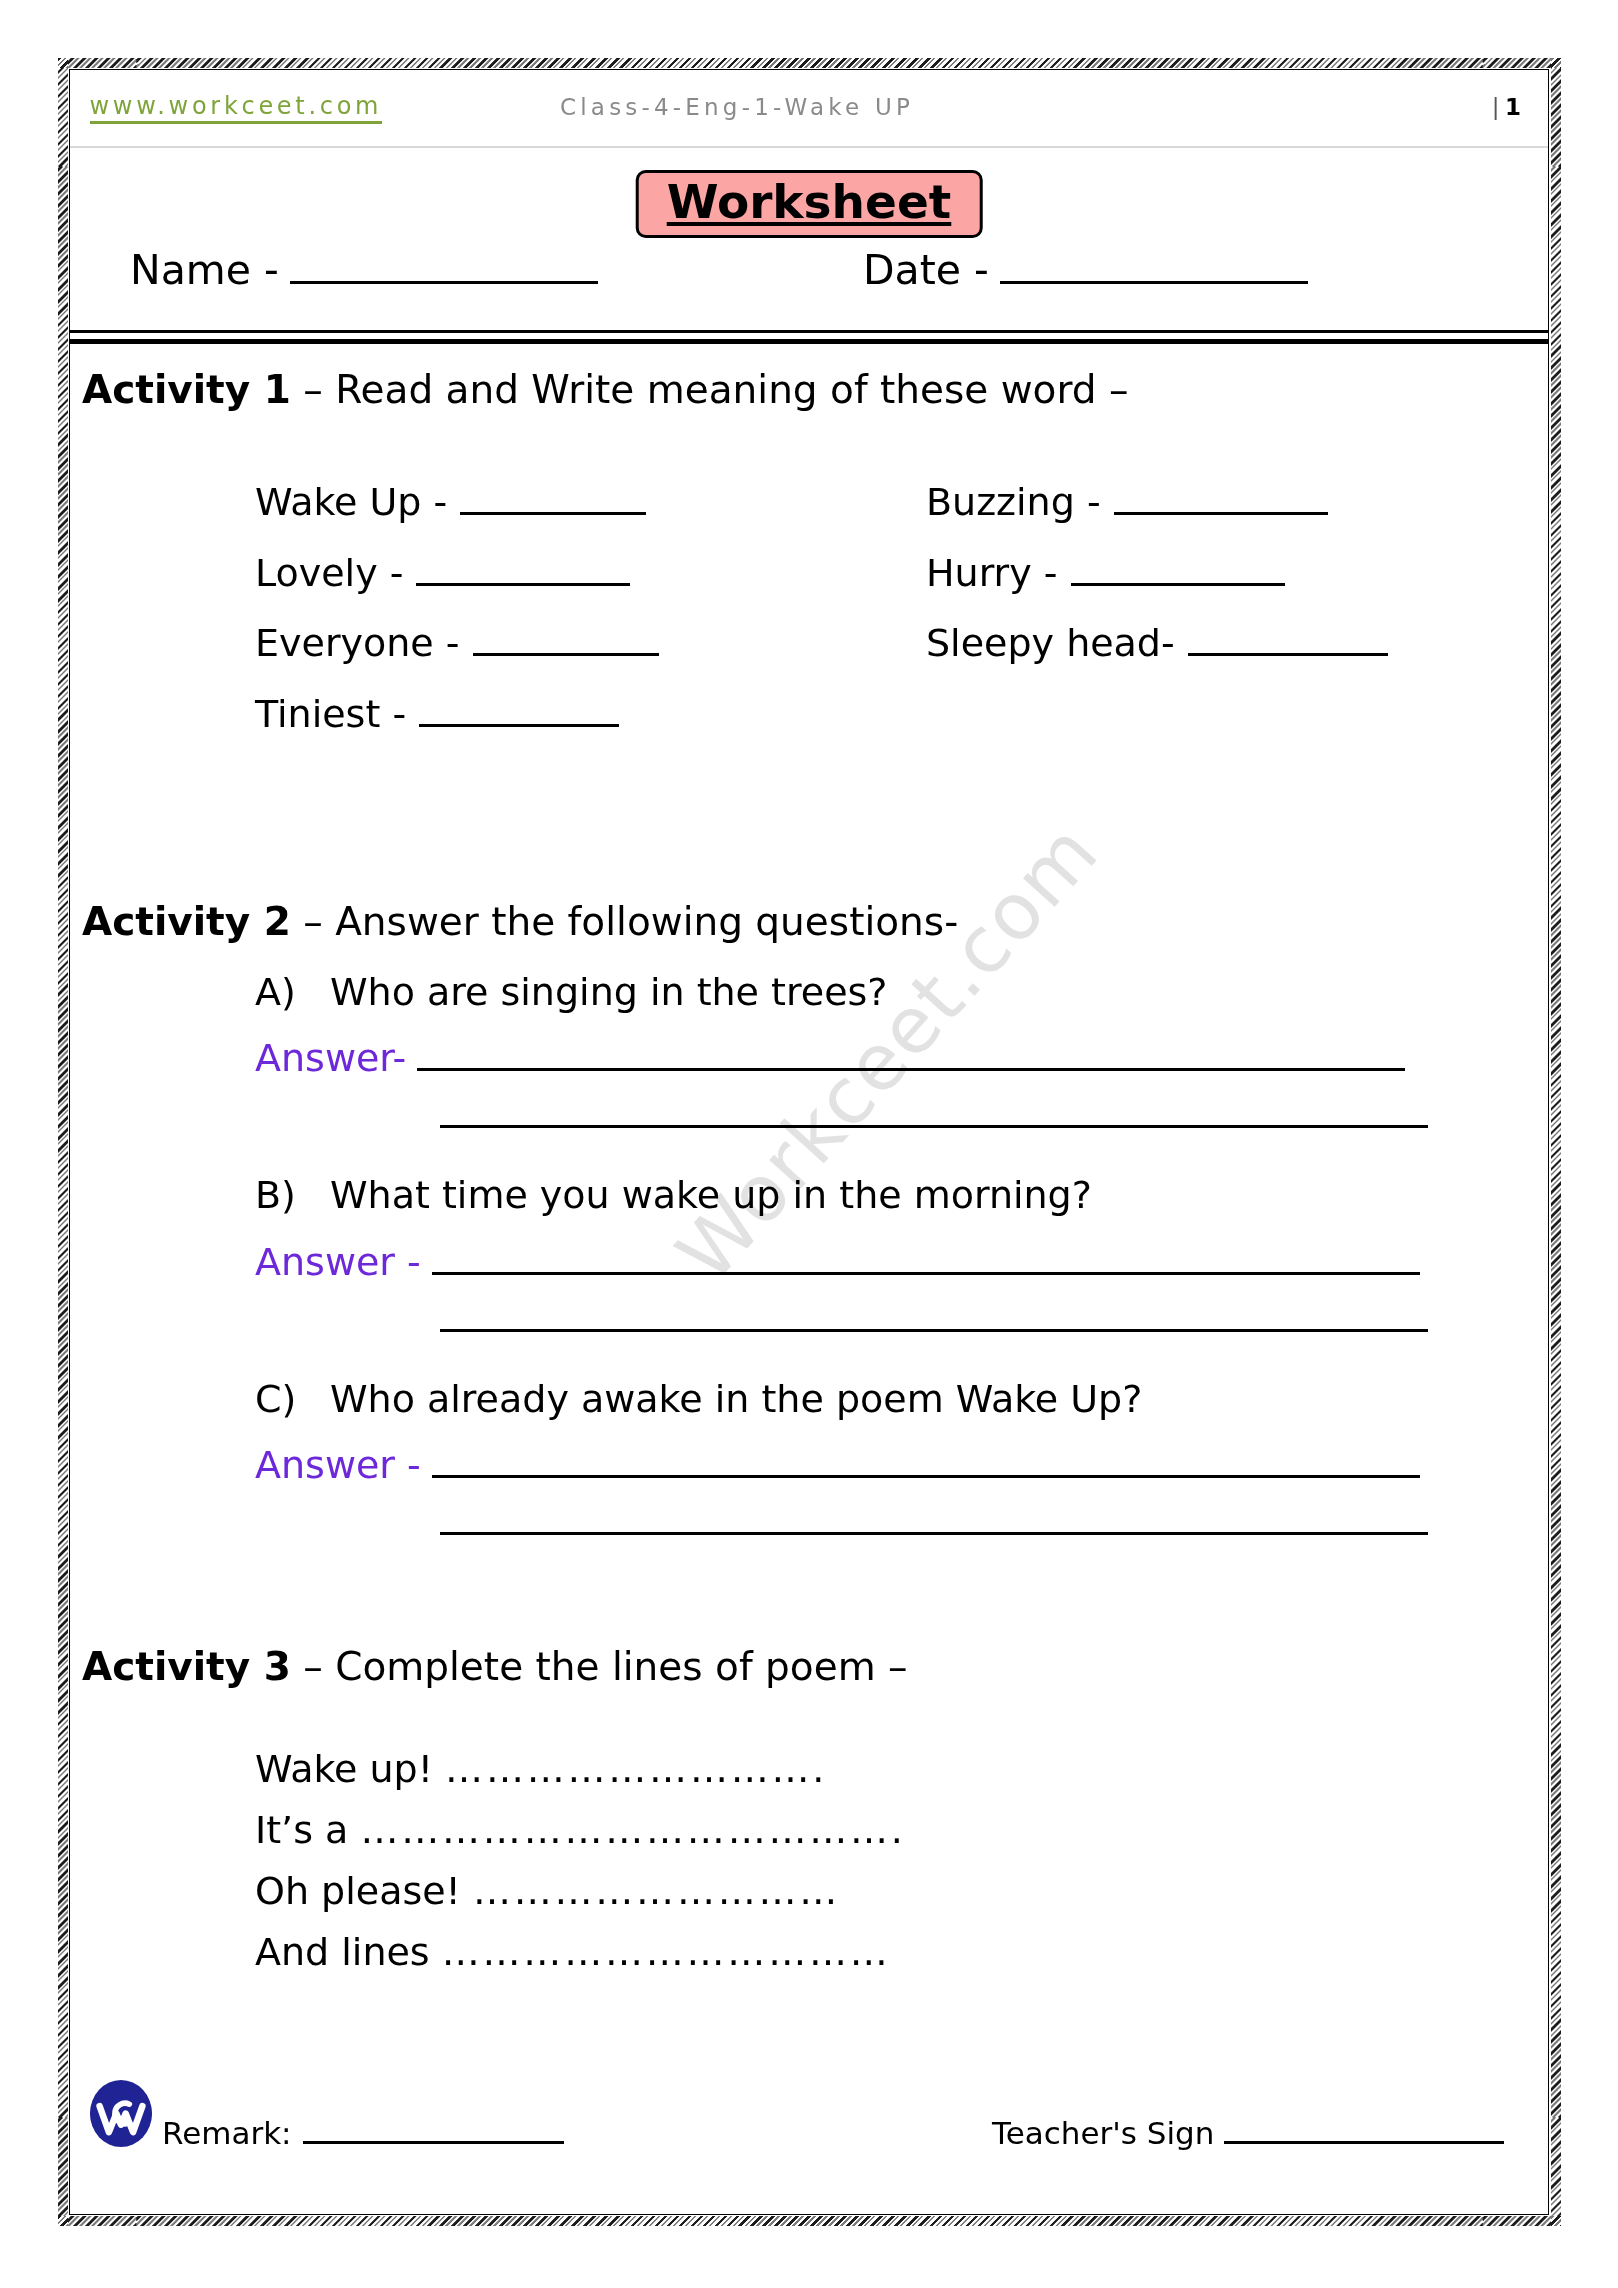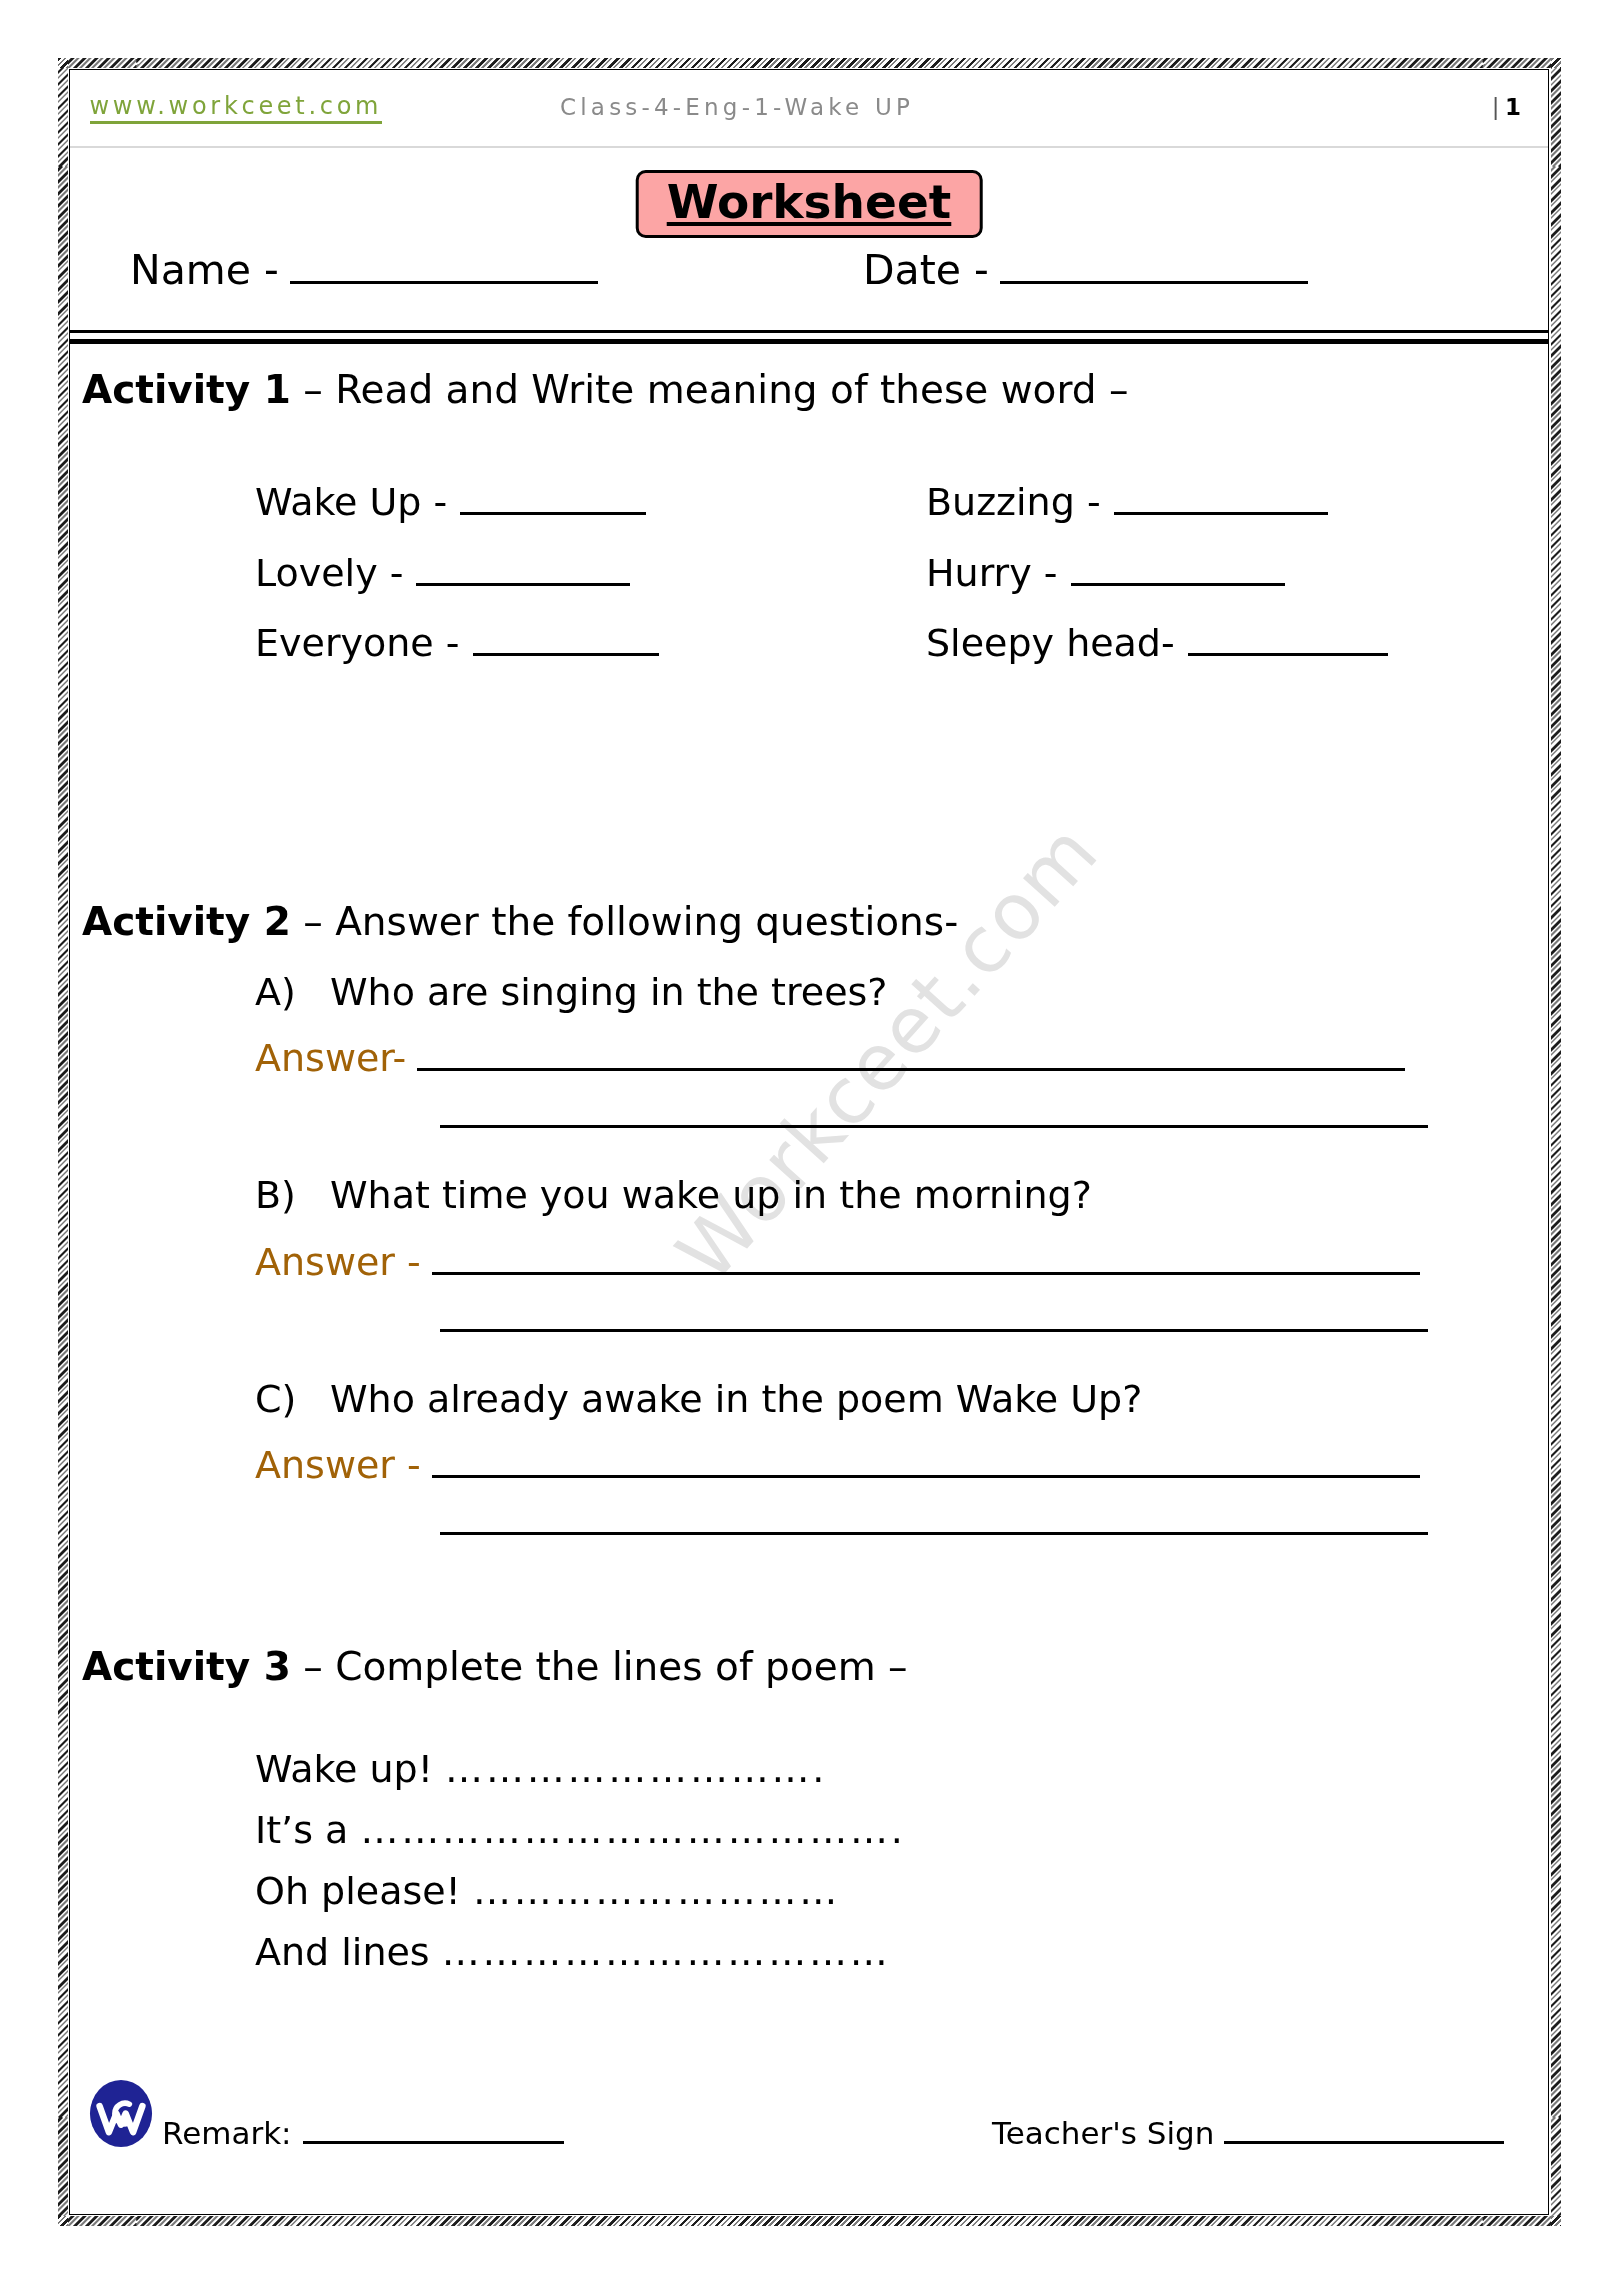--- a/index.html
+++ b/index.html
@@ -251,21 +251,21 @@
     font-size: 38px;
     color: #000;
     white-space: nowrap;
     display: flex;
     align-items: baseline;
   }
   .q-letter { display: inline-block; width: 75px; }
   .ans-line {
     font-family: "DejaVu Sans", sans-serif;
     font-size: 38px;
-    color: #a16207;
+    color: #6d28d9;
     display: flex;
     align-items: baseline;
     white-space: nowrap;
   }
   .ans-rule-1 {
     display: inline-block;
     border-bottom: 3.7px solid #000;
     width: 988px;
     margin-left: 11.2px;
     vertical-align: bottom;
@@ -423,20 +423,26 @@
           <div class="word-cell left">
             <span>Everyone -</span>
             <span class="wline w-160"></span>
           </div>
           <div class="word-cell">
             <span>Sleepy head-</span>
             <span class="wline w-175"></span>
           </div>
         </div>
 
+        <div class="word-row">
+          <div class="word-cell left">
+            <span>Tiniest -</span>
+            <span class="wline w-175"></span>
+          </div>
+        </div>
       </div>
     </div>
 
     <div class="activity" id="activity-2">
       <div class="act-heading">
         <span class="lbl">Activity 2</span><span class="txt"> –  Answer the following questions-</span>
       </div>
 
       <div class="qblock">
 

